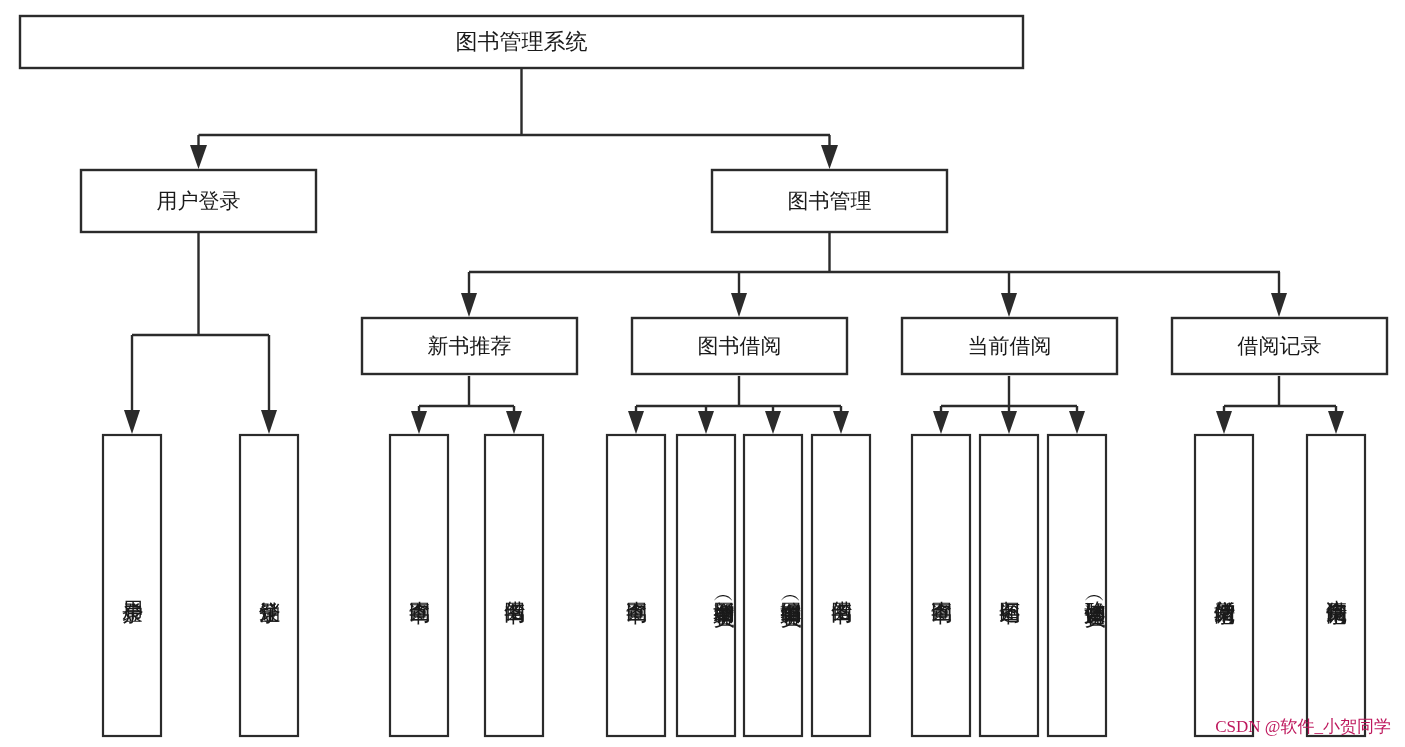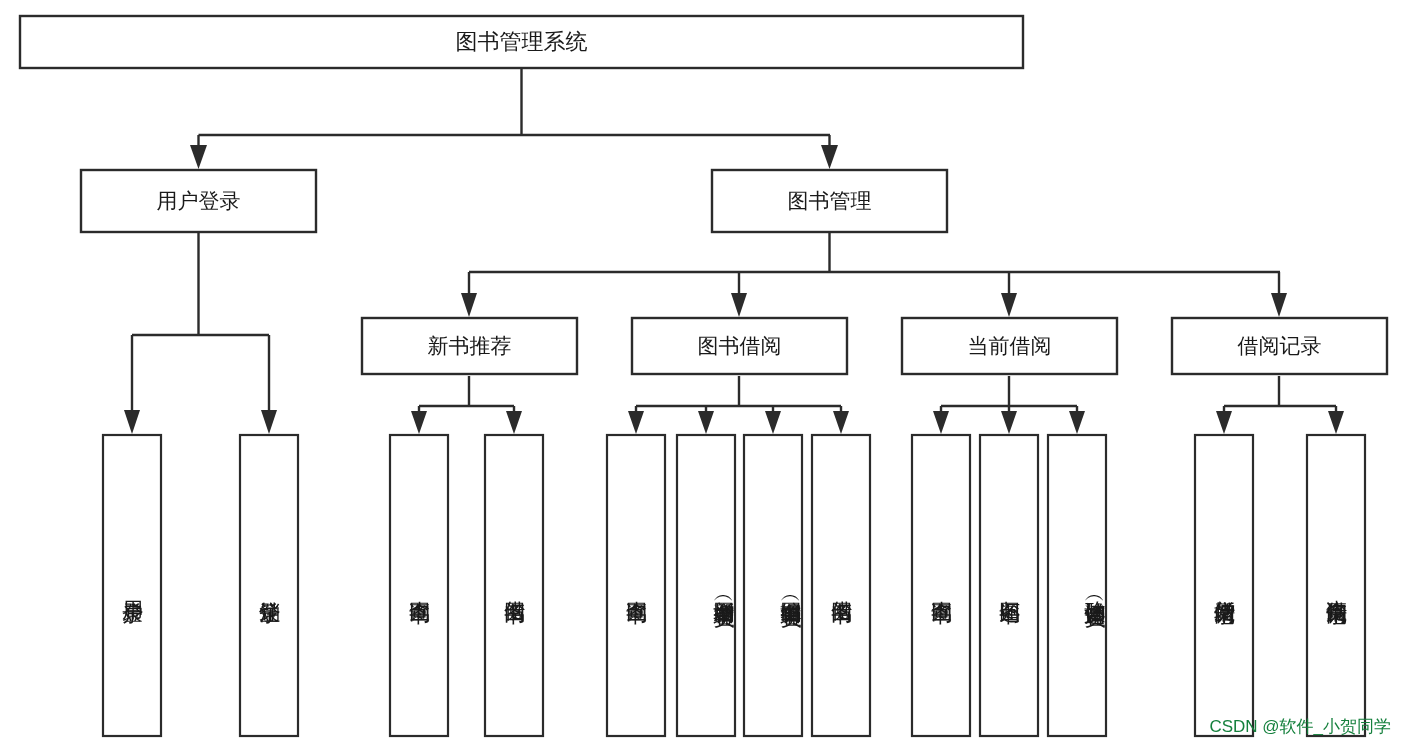--- a/index.html
+++ b/index.html
@@ -75,23 +75,23 @@
     letter-spacing: 1px;
     white-space: nowrap;
     text-align: center;
     pointer-events: none;
     user-select: none;
   }
   .watermark {
     position: absolute;
     right: 14px;
     bottom: 6px;
-    font-family: Liberation Sans, sans-serif;
+    font-family: Liberation Serif, serif;
     font-size: 17px;
-    color: #15803d;
+    color: #be185d;
     white-space: nowrap;
     user-select: none;
   }
 </style>
 </head>
 <body>
 
 <div id="diagram-root">
 
   <svg id="diagram-svg" viewBox="0 0 1405 747">

